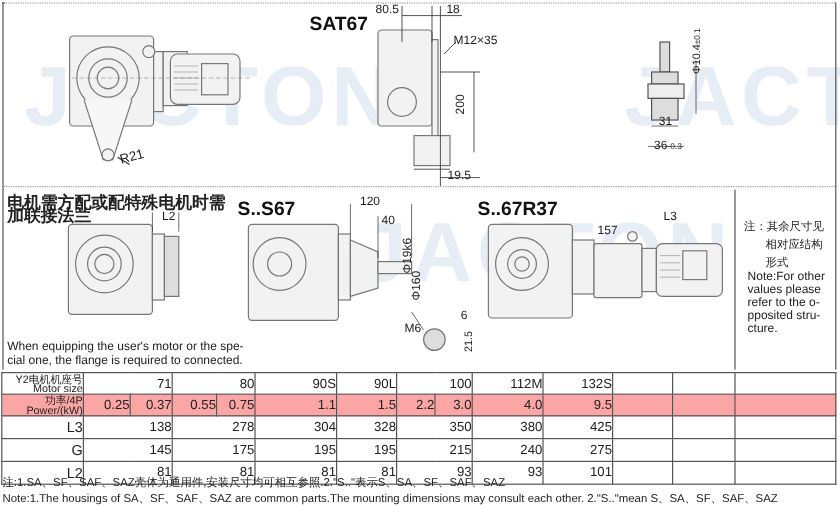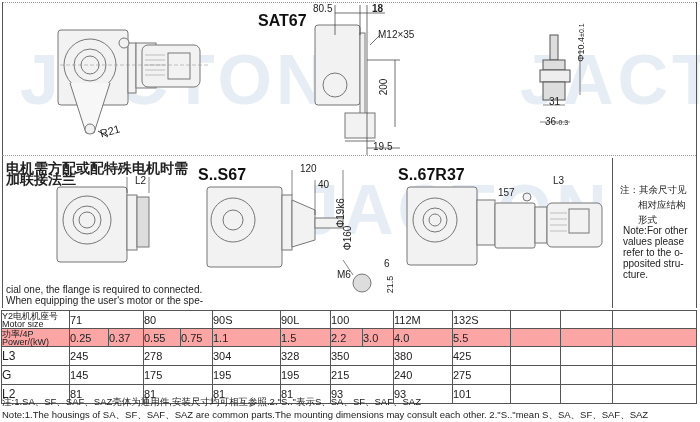--- a/index.html
+++ b/index.html
@@ -6,21 +6,21 @@
   body{width:700px;height:422px;position:relative;overflow:hidden;font-family:"Liberation Sans","DejaVu Sans",sans-serif;color:#222;}
   .abs{position:absolute;}
   .dotted-h{position:absolute;height:0;border-top:1px dotted #999;}
   .lbl{position:absolute;font-size:10px;color:#222;white-space:nowrap;line-height:1;}
   .title{position:absolute;font-weight:bold;font-size:16px;color:#111;white-space:nowrap;}
   .watermark{position:absolute;font-weight:bold;font-size:70px;color:#dfe7f2;letter-spacing:4px;opacity:.75;white-space:nowrap;}
   svg{position:absolute;overflow:visible;}
   .note-cn{position:absolute;font-size:9.5px;line-height:14px;color:#222;}
   .note-en{position:absolute;font-size:10px;line-height:11px;color:#222;}
   table.spec{position:absolute;left:1px;top:310px;border-collapse:collapse;table-layout:fixed;font-size:11px;}
-  table.spec td{border:1px solid #555;text-align:left;padding:0;height:18px;color:#222;}
+  table.spec td{border:1px solid #555;text-align:right;padding:0;height:18px;color:#222;}
   table.spec tr.r1 td{height:17px;}
   table.spec tr.r2 td{height:17px;background:#fca5a5;}
   table.spec td.hdr{font-size:9px;line-height:8px;}
   table.spec td.rl{font-size:12px;}
   .foot{position:absolute;left:2px;font-size:9.5px;color:#222;white-space:nowrap;}
 </style>
 </head>
 <body>
 
 <div class="watermark" style="left:20px;top:40px;">JACTON</div>
@@ -75,21 +75,21 @@
     <line x1="30" y1="8" x2="55" y2="8"></line>
     <line x1="55" y1="8" x2="80" y2="8"></line>
     <line x1="90" y1="55" x2="90" y2="122"></line>
     <line x1="62" y1="55" x2="95" y2="55"></line>
     <line x1="40" y1="136" x2="70" y2="136"></line>
     <line x1="62" y1="143" x2="95" y2="143"></line>
     <line x1="65" y1="40" x2="75" y2="30"></line>
   </g>
 </svg>
 <div class="lbl" style="left:313px;top:4px;">80.5</div>
-<div class="lbl" style="left:372px;top:4px;font-weight:bold;">18</div>
+<div class="lbl" style="left:372px;top:4px;">18</div>
 <div class="lbl" style="left:378px;top:30px;">M12×35</div>
 <div class="lbl" style="left:376px;top:82px;transform:rotate(-90deg);">200</div>
 <div class="lbl" style="left:373px;top:142px;">19.5</div>
 
 <svg style="left:535px;top:30px;" width="70" height="100" viewBox="0 0 70 100">
   <g stroke="#555" fill="#ddd">
     <rect x="15" y="5" width="8" height="25"></rect>
     <rect x="8" y="30" width="22" height="10"></rect>
     <rect x="5" y="40" width="30" height="12" fill="#eee"></rect>
     <rect x="8" y="52" width="22" height="18"></rect>
@@ -121,22 +121,22 @@
       <circle cx="32" cy="35" r="8"></circle>
     <rect x="72" y="10" width="10" height="55"></rect>
     <rect x="82" y="12" width="12" height="50" fill="#ddd"></rect>
   </g>
   <g stroke="#333" stroke-width=".6">
       <line x1="72" y1="-8" x2="72" y2="8"></line>
       <line x1="94" y1="-8" x2="94" y2="8"></line>
     </g>
 </svg>
 <div class="note-en" style="left:6px;top:284px;">
+  <div>When equipping the user's motor or the spe-</div>
   <div>cial one, the flange is required to connected.</div>
-  <div>When equipping the user's motor or the spe-</div>
 </div>
 
 <div class="title" style="left:198px;top:166px;">S..S67</div>
 <svg style="left:205px;top:185px;" width="190" height="110" viewBox="0 0 190 110">
   <g fill="#f2f2f2" stroke="#777">
     <rect x="2" y="2" width="75" height="80" rx="3"></rect>
     <circle cx="28" cy="35" r="22"></circle>
       <circle cx="28" cy="35" r="10"></circle>
     <rect x="77" y="10" width="10" height="55"></rect>
     <path d="M87 15 L110 25 L110 55 L87 62 Z"></path>
@@ -236,28 +236,28 @@
         </td>
     <td>0.25</td>
     <td>0.37</td>
     <td>0.55</td>
     <td>0.75</td>
     <td>1.1</td>
     <td>1.5</td>
     <td>2.2</td>
     <td>3.0</td>
     <td>4.0</td>
-    <td>5.5</td>
+    <td>9.5</td>
     <td></td>
     <td></td>
     <td></td>
   </tr>
   <tr>
     <td class="rl">L3</td>
-    <td colspan="2">245</td>
+    <td colspan="2">138</td>
     <td colspan="2">278</td>
     <td>304</td>
     <td>328</td>
     <td colspan="2">350</td>
     <td>380</td>
     <td>425</td>
     <td></td>
     <td></td>
     <td></td>
   </tr>

